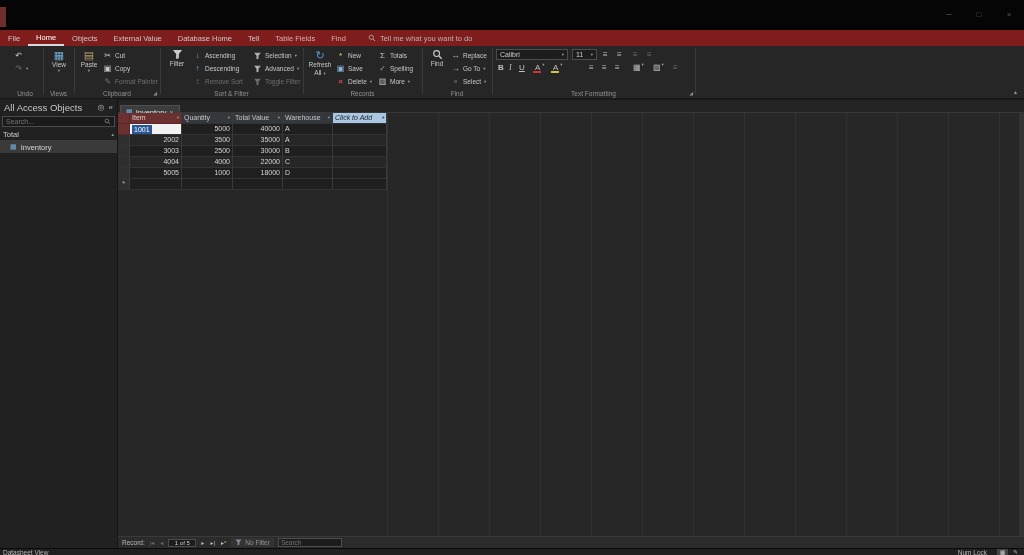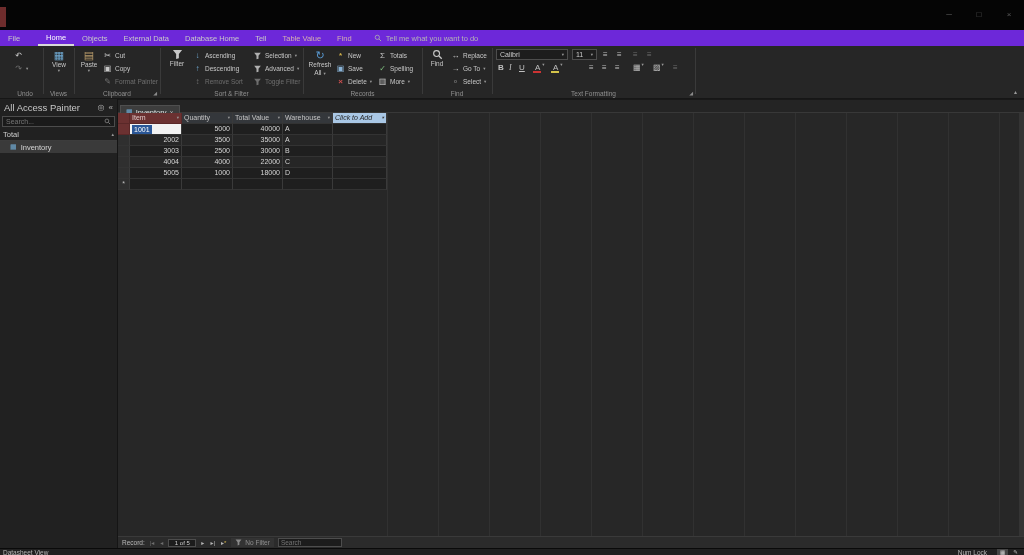--- a/index.html
+++ b/index.html
@@ -7,23 +7,23 @@
         font-family:"Liberation Sans",sans-serif;color:#cfcfcf;overflow:hidden;}
   .abs{position:absolute;}
 
   
   .titlebar{left:0;top:0;width:1024px;height:30px;background:#050505;}
   .appaccent{left:0;top:7px;width:6px;height:20px;background:#6e2c2c;}
   .wincontrols{right:0;top:0;height:28px;display:flex;align-items:center;}
   .winbtn{width:30px;text-align:center;font-size:8px;color:#5a5a5a;}
 
   
-  .tabrow{left:0;top:30px;width:1024px;height:16px;background:#6d28d9;display:flex;align-items:stretch;}
+  .tabrow{left:0;top:30px;width:1024px;height:16px;background:#7f1d1d;display:flex;align-items:stretch;}
   .rtab{display:flex;align-items:center;padding:0 8px;font-size:7.5px;color:#c9c9c9;box-sizing:border-box;}
-  .rtab.active{color:#ffffff;border-bottom:2px solid #d8d8d8;margin-left:10px;}
+  .rtab.active{color:#ffffff;border-bottom:2px solid #d8d8d8;}
   .rtab.ctx{color:#d4b0b0;}
   .tellme{display:flex;align-items:center;gap:4px;margin-left:14px;font-size:7.5px;color:#b5b5b5;}
 
   
   .ribbon{left:0;top:46px;width:1024px;height:53px;background:#262626;border-bottom:1px solid #161616;box-sizing:border-box;}
   .gsep{top:2px;width:1px;height:46px;background:#3a3a3a;}
   .group{top:0;height:52px;}
   .glabel{position:absolute;bottom:1px;left:0;right:0;text-align:center;font-size:6.5px;color:#909090;white-space:nowrap;}
   .launcher{position:absolute;bottom:2px;font-size:5px;color:#8a8a8a;}
   .bigbtn{position:absolute;top:3px;display:flex;flex-direction:column;align-items:center;font-size:6.5px;color:#c8c8c8;line-height:1.25;}
@@ -104,24 +104,24 @@
       <span class="winbtn">─</span>
       <span class="winbtn">□</span>
       <span class="winbtn">×</span>
     </div>
   </div>
 
   <div class="abs tabrow">
     <span class="rtab">File</span>
     <span class="rtab active">Home</span>
     <span class="rtab">Objects</span>
-    <span class="rtab">External Data</span>
+    <span class="rtab">External Value</span>
     <span class="rtab">Database Home</span>
     <span class="rtab">Tell</span>
-    <span class="rtab ctx">Table Value</span>
+    <span class="rtab ctx">Table Fields</span>
     <span class="rtab ctx">Find</span>
     <span class="tellme">
       <svg viewBox="0 0 12 12" width="8" height="8">
           <circle cx="5" cy="5" r="3.2" fill="none" stroke="#b0b0b0" stroke-width="1.2"></circle>
           <line x1="7.6" y1="7.6" x2="10.6" y2="10.6" stroke="#b0b0b0" stroke-width="1.4"></line>
         </svg>
       <span>Tell me what you want to do</span>
     </span>
   </div>
 
@@ -320,21 +320,21 @@
       <div class="glabel">Text Formatting</div>
       <span class="launcher" style="right:1px;">◢</span>
     </div>
     <div class="abs gsep" style="left:695px;"></div>
 
     <span class="abs chevmin">▴</span>
   </div>
 
   <div class="abs navpane">
     <div class="navtitle">
-      <span>All Access Painter</span>
+      <span>All Access Objects</span>
         <span class="sp"></span>
       <span class="navic">◎</span>
       <span class="navic">«</span>
     </div>
     <div class="navsearch">
       <input placeholder="Search..." style="">
       <svg viewBox="0 0 12 12" width="7" height="7">
           <circle cx="5" cy="5" r="3.2" fill="none" stroke="#909090" stroke-width="1.2"></circle>
           <line x1="7.6" y1="7.6" x2="10.6" y2="10.6" stroke="#909090" stroke-width="1.4"></line>
         </svg>

